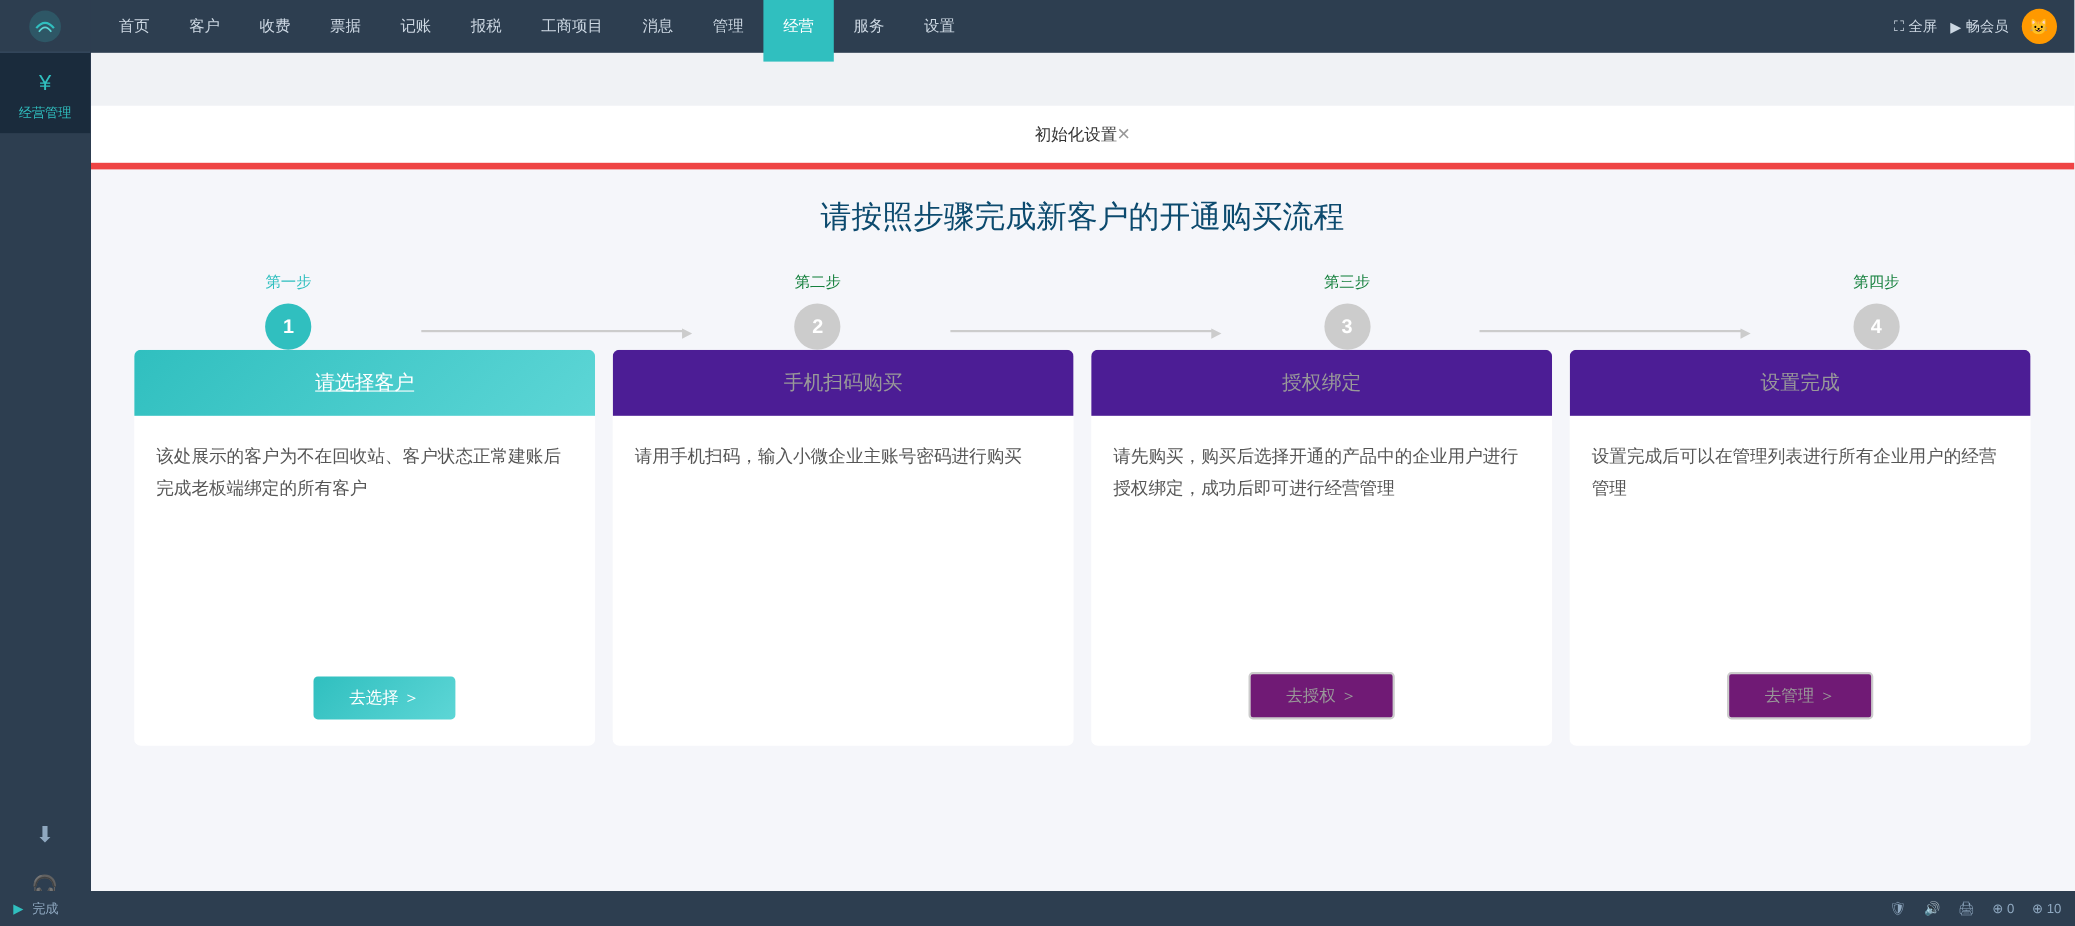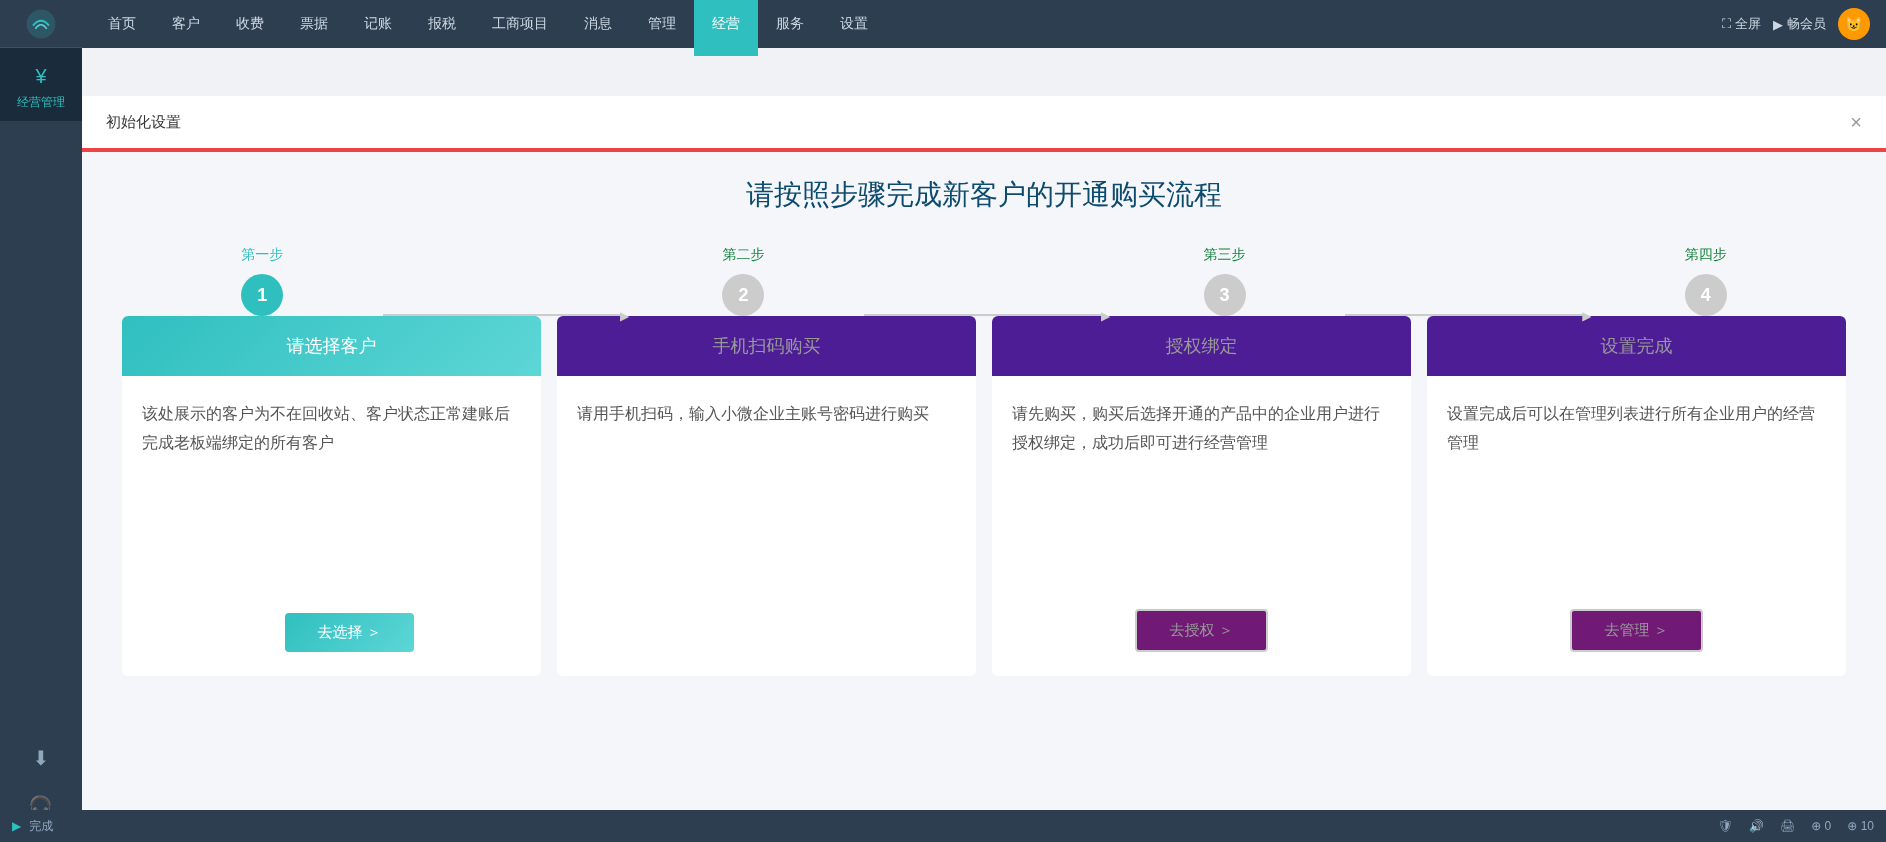--- a/index.html
+++ b/index.html
@@ -133,22 +133,22 @@
     }
 
     
     .page-header {
       background: #fff;
       padding: 16px 24px;
       font-size: 15px;
       color: #333;
       display: flex;
       align-items: center;
-      justify-content: space-between;
-      border-bottom: 4px solid #ef4444;
+      justify-content: center;
+      border-bottom: 6px solid #ef4444;
     }
     .close-btn {
       font-size: 20px;
       color: #999;
       cursor: pointer;
       line-height: 1;
     }
 
     
     .content-area {
@@ -199,20 +199,21 @@
       background: #fff;
       border-radius: 6px;
       overflow: hidden;
       display: flex;
       flex-direction: column;
       min-height: 360px;
     }
     .step-card.active-card .card-header {
       background: linear-gradient(135deg, #30bfbf, #5dd6d6);
       color: #fff;
+      text-decoration: underline;
     }
     .card-header {
       background: #4c1d95;
       color: #999;
       font-size: 18px;
       font-weight: 500;
       text-align: center;
       padding: 18px 0;
     }
     .card-body {
@@ -327,21 +328,21 @@
 <div class="main-content">
 
   <div class="page-header">
     <span>初始化设置</span>
     <span class="close-btn">×</span>
   </div>
 
   <div class="content-area">
     <div class="main-title">请按照步骤完成新客户的开通购买流程</div>
 
-    <div style="display:flex; align-items:flex-end; margin-bottom: 0; padding: 0 20px;">
+    <div style="display:flex; align-items:center; margin-bottom: 0; padding: 0 20px;">
 
       <div style="display:flex; flex-direction:column; align-items:center; flex:1;">
         <div class="step-label active">第一步</div>
         <div class="step-circle active">
           <span>1</span>
         </div>
       </div>
 
       <div style="flex:1; display:flex; align-items:center; padding-top: 36px;">
         <div style="flex:1; height:2px; background:#ccc; position:relative;">

